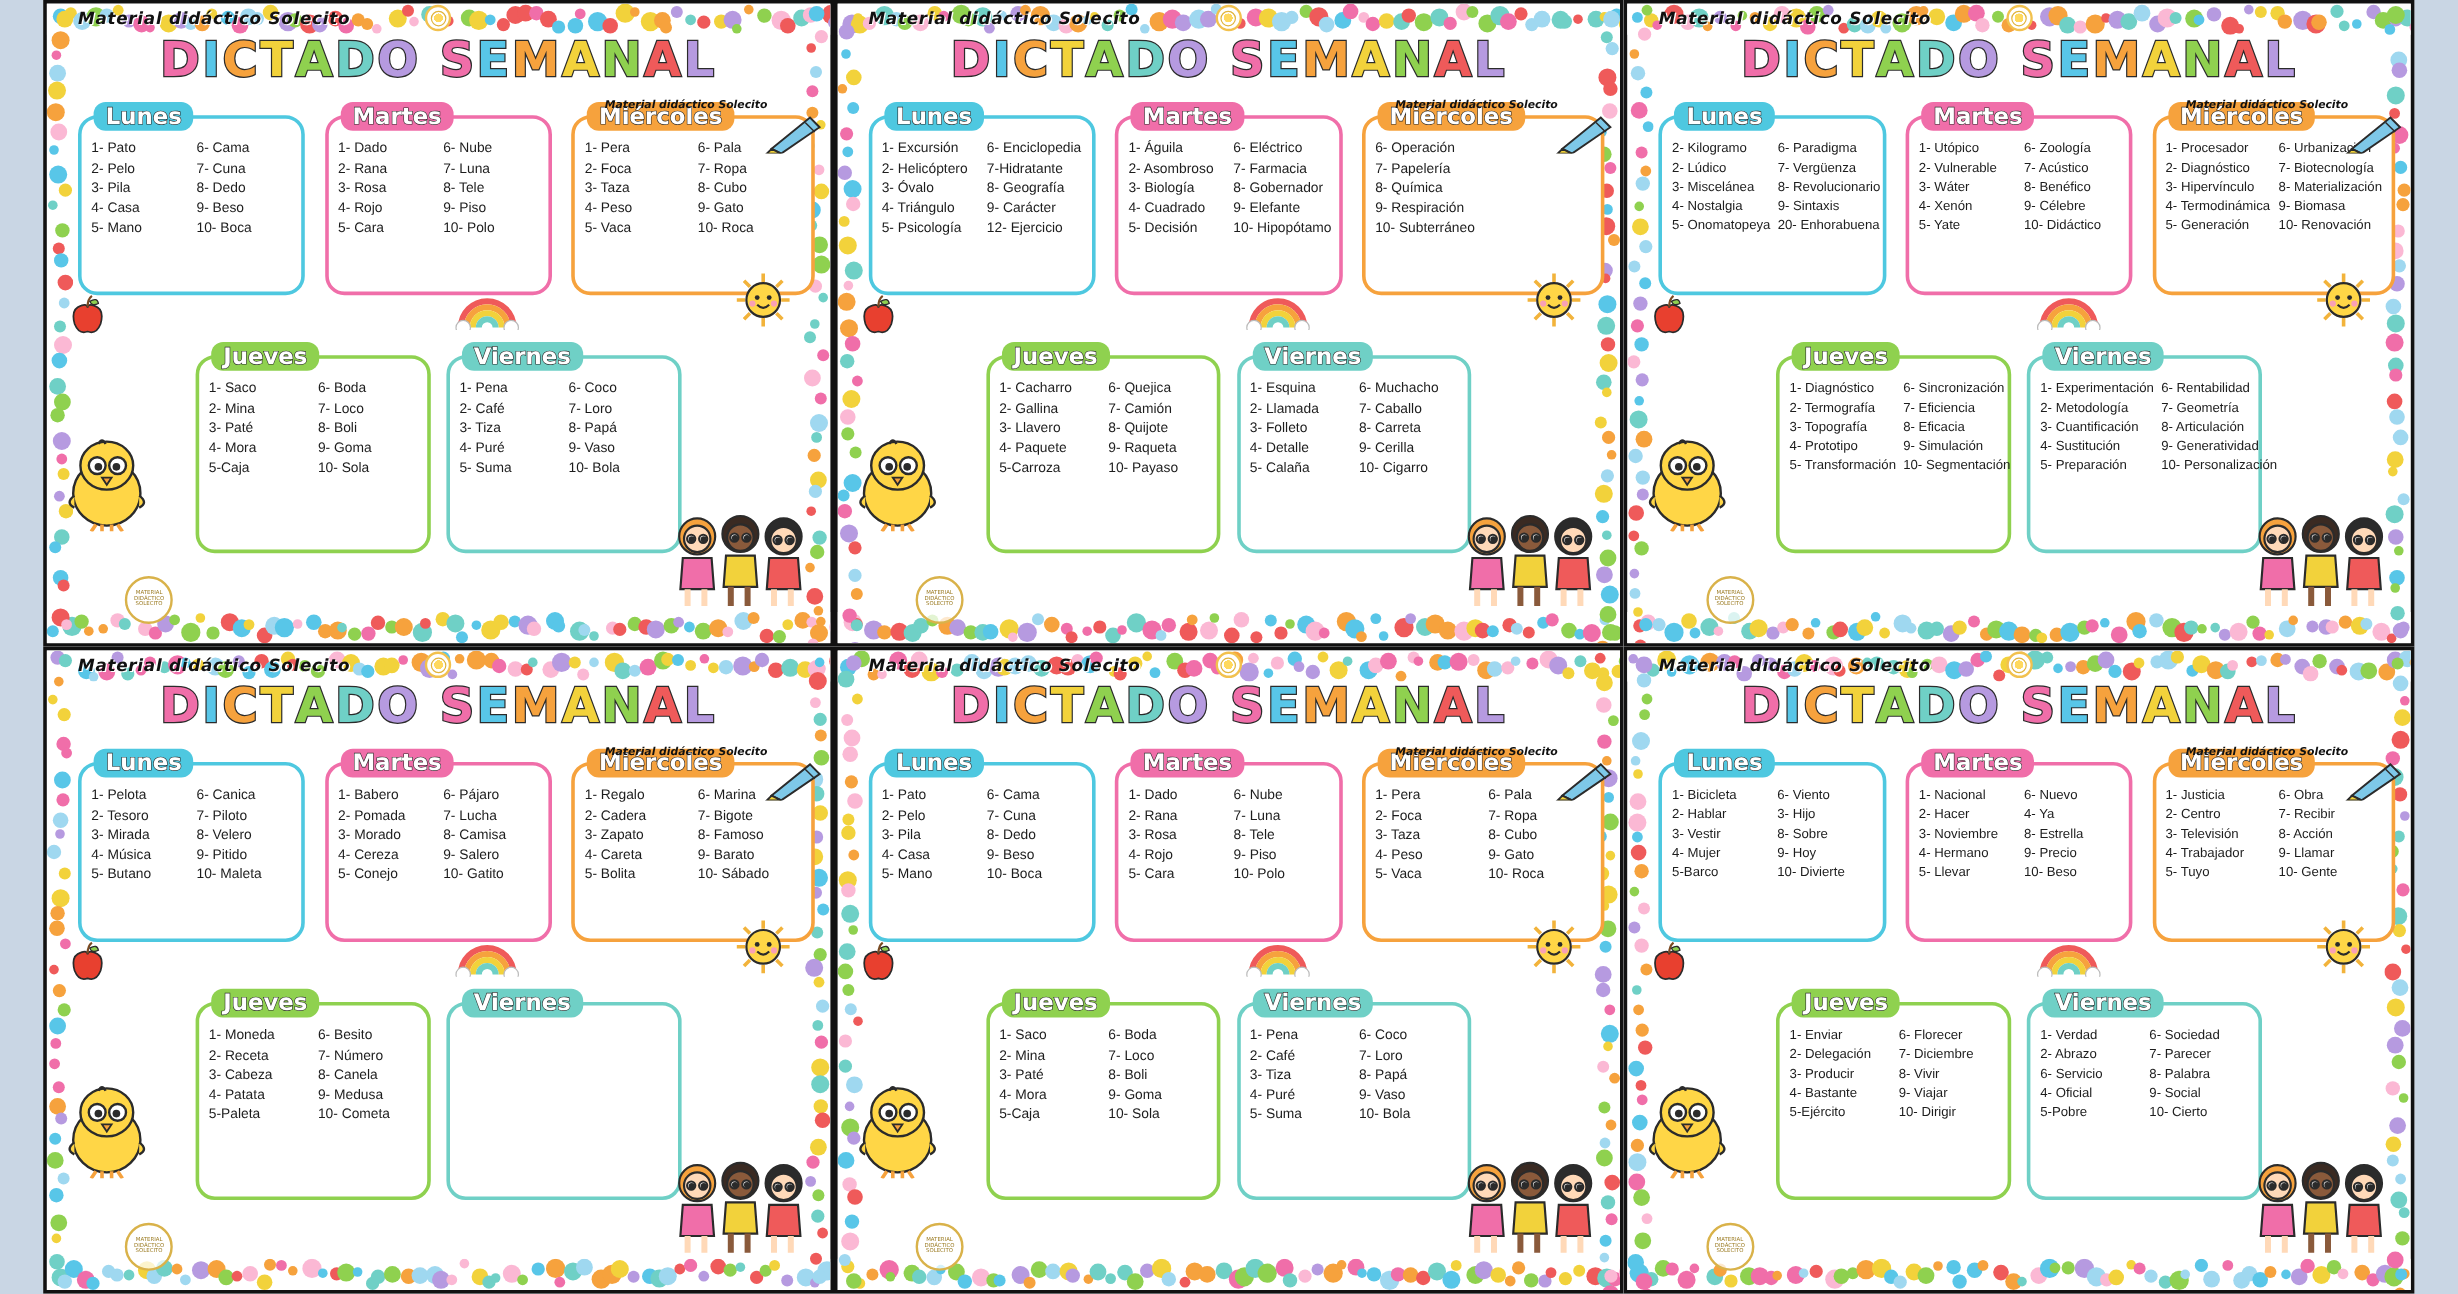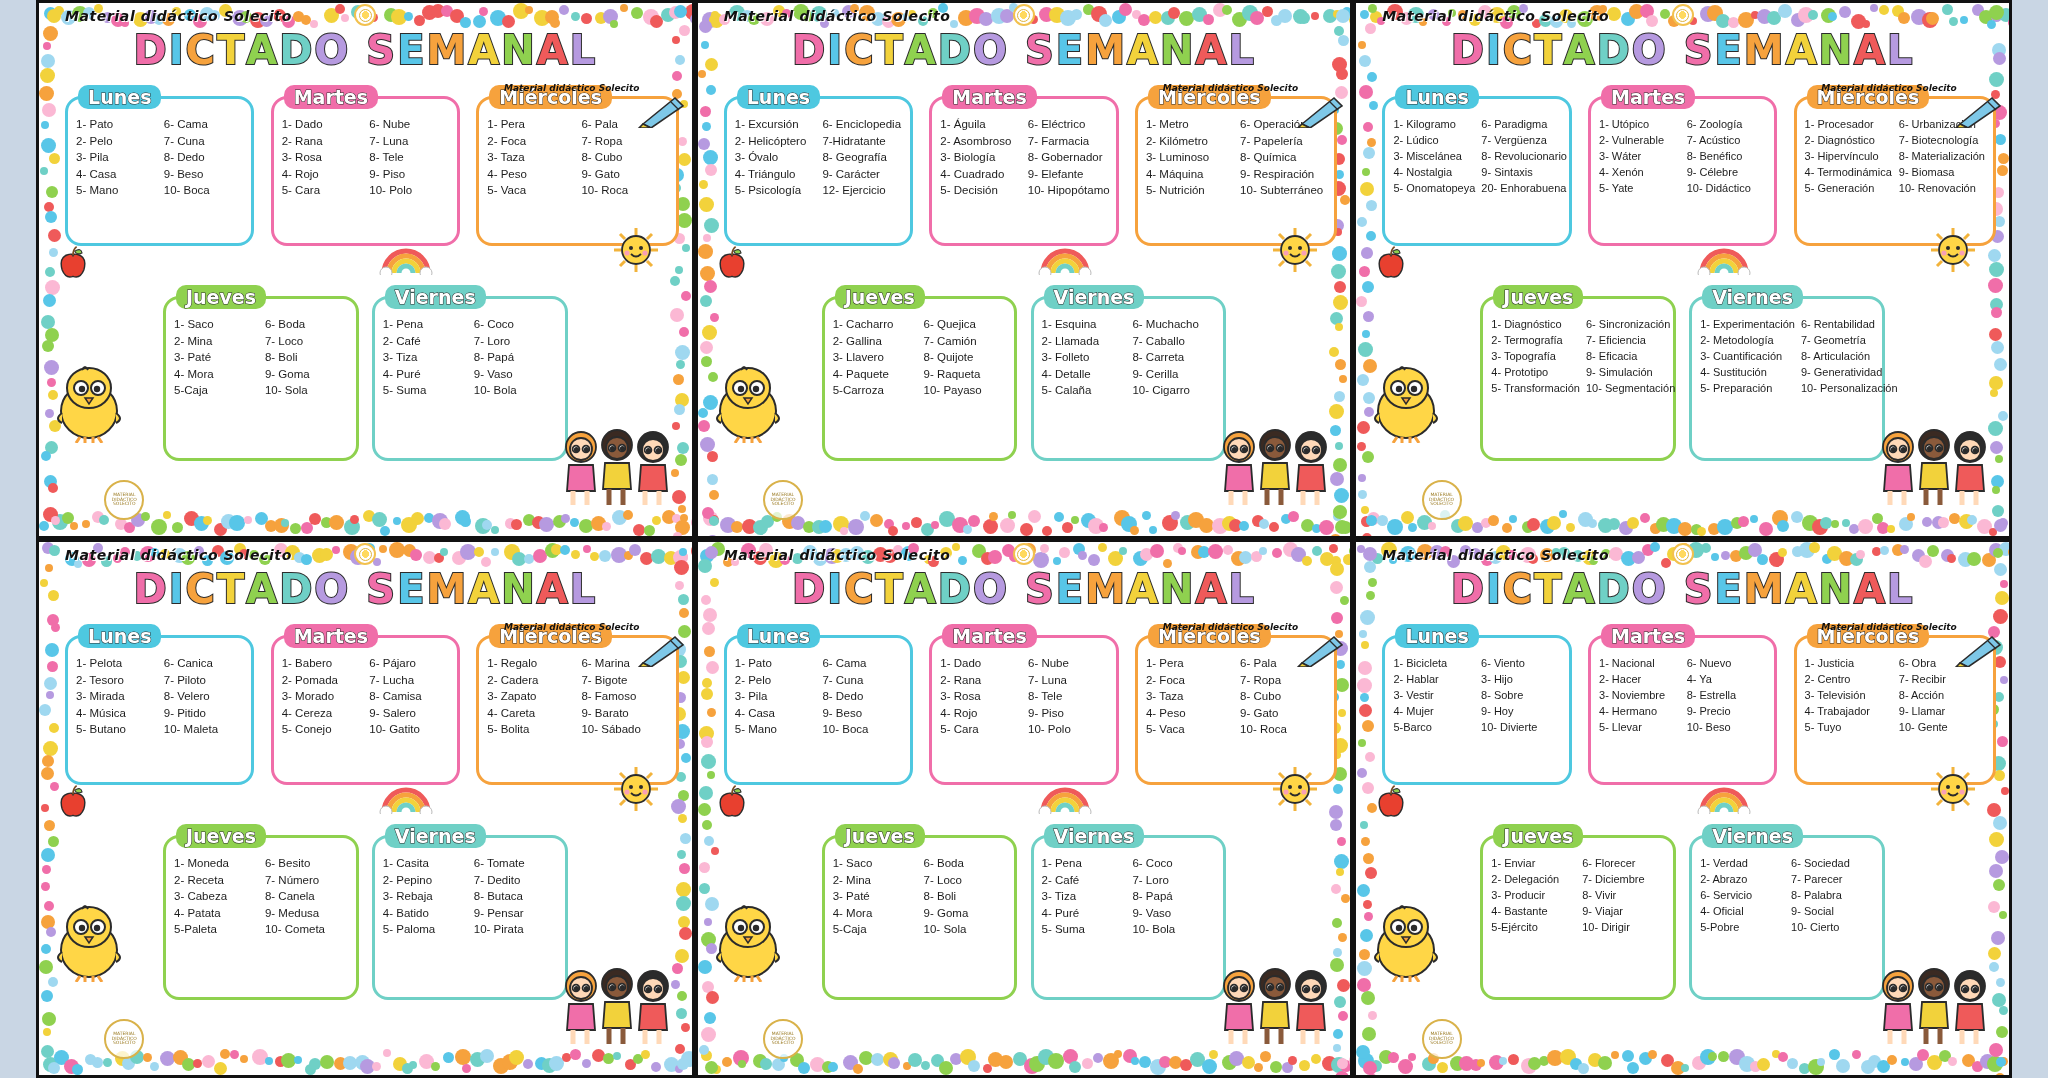--- a/index.html
+++ b/index.html
@@ -800,27 +800,20 @@
             <div class="word">8- Gobernador</div>
             <div class="word">9- Elefante</div>
             <div class="word">10- Hipopótamo</div>
           </div>
         </div>
       </div>
       <div class="card" style="left: 67%; top: 17.5%; width: 31%; height: 28%; border: 3px solid rgb(246, 162, 61);">
         <div class="card-title" style="background: rgb(246, 162, 61);">Miércoles</div>
         <div class="card-body">
           <div class="col">
-            <div class="word">1- Metro</div>
-            <div class="word">2- Kilómetro</div>
-            <div class="word">3- Luminoso</div>
-            <div class="word">4- Máquina</div>
-            <div class="word">5- Nutrición</div>
-          </div>
-          <div class="col">
             <div class="word">6- Operación</div>
             <div class="word">7- Papelería</div>
             <div class="word">8- Química</div>
             <div class="word">9- Respiración</div>
             <div class="word">10- Subterráneo</div>
           </div>
         </div>
       </div>
       <div class="card" style="left: 19%; top: 55%; width: 30%; height: 31%; border: 3px solid rgb(143, 209, 79);">
         <div class="card-title" style="background: rgb(143, 209, 79);">Jueves</div>
@@ -1149,21 +1142,21 @@
       </div>
       <div class="brand-badge">
         <span class="inner"></span>
       </div>
       <div class="title"><span style="color: rgb(240, 110, 169);">D</span><span style="color: rgb(88, 198, 232);">I</span><span style="color: rgb(246, 162, 61);">C</span><span style="color: rgb(242, 210, 59);">T</span><span style="color: rgb(143, 209, 79);">A</span><span style="color: rgb(111, 208, 198);">D</span><span style="color: rgb(182, 154, 224);">O</span><span class="gap">&nbsp;</span><span style="color: rgb(240, 110, 169);">S</span><span style="color: rgb(88, 198, 232);">E</span><span style="color: rgb(246, 162, 61);">M</span><span style="color: rgb(242, 210, 59);">A</span><span style="color: rgb(143, 209, 79);">N</span><span style="color: rgb(239, 90, 90);">A</span><span style="color: rgb(182, 154, 224);">L</span></div>
       <div class="mini-brand" style="right: 8%; top: 15%;">Material didáctico Solecito</div>
       <div class="card" style="left: 4%; top: 17.5%; width: 29%; height: 28%; border: 3px solid rgb(78, 200, 224);">
         <div class="card-title" style="background: rgb(78, 200, 224);">Lunes</div>
         <div class="card-body">
           <div class="col">
-            <div class="word">1- Kilogramo</div>
+            <div class="word">2- Kilogramo</div>
             <div class="word">2- Lúdico</div>
             <div class="word">3- Miscelánea</div>
             <div class="word">4- Nostalgia</div>
             <div class="word">5- Onomatopeya</div>
           </div>
           <div class="col">
             <div class="word">6- Paradigma</div>
             <div class="word">7- Vergüenza</div>
             <div class="word">8- Revolucionario</div>
             <div class="word">9- Sintaxis</div>
@@ -1608,36 +1601,20 @@
             <div class="word">6- Besito</div>
             <div class="word">7- Número</div>
             <div class="word">8- Canela</div>
             <div class="word">9- Medusa</div>
             <div class="word">10- Cometa</div>
           </div>
         </div>
       </div>
       <div class="card" style="left: 51%; top: 55%; width: 30%; height: 31%; border: 3px solid rgb(111, 208, 198);">
         <div class="card-title" style="background: rgb(111, 208, 198);">Viernes</div>
-        <div class="card-body">
-          <div class="col">
-            <div class="word">1- Casita</div>
-            <div class="word">2- Pepino</div>
-            <div class="word">3- Rebaja</div>
-            <div class="word">4- Batido</div>
-            <div class="word">5- Paloma</div>
-          </div>
-          <div class="col">
-            <div class="word">6- Tomate</div>
-            <div class="word">7- Dedito</div>
-            <div class="word">8- Butaca</div>
-            <div class="word">9- Pensar</div>
-            <div class="word">10- Pirata</div>
-          </div>
-        </div>
       </div>
       <div class="apple" style="left: 2.5%; top: 45%;"><svg viewBox="0 0 40 40" width="100%" height="100%">
     <path d="M8 30 Q4 16 14 13 Q20 11 20 15 Q20 11 26 13 Q36 16 32 30 Q28 40 20 37 Q12 40 8 30Z" fill="#e8402f" stroke="#2b2b2b" stroke-width="1.6"></path>
     <path d="M20 14 Q20 7 24 4" stroke="#7a4a22" stroke-width="2" fill="none"></path>
     <path d="M22 9 Q29 5 30 11 Q24 14 22 9Z" fill="#8fd14f" stroke="#2b2b2b" stroke-width="1.2"></path>
   </svg></div>
       <div class="chick" style="left: 2%; top: 68%;"><svg viewBox="0 0 74 78" width="100%" height="100%">
     <ellipse cx="37" cy="46" rx="28" ry="27" fill="#ffd646" stroke="#2b2b2b" stroke-width="2"></ellipse>
     <ellipse cx="37" cy="23" rx="22" ry="20" fill="#ffd646" stroke="#2b2b2b" stroke-width="2"></ellipse>
     <path d="M30 5 Q33 -1 36 5" stroke="#2b2b2b" stroke-width="2" fill="none"></path>

